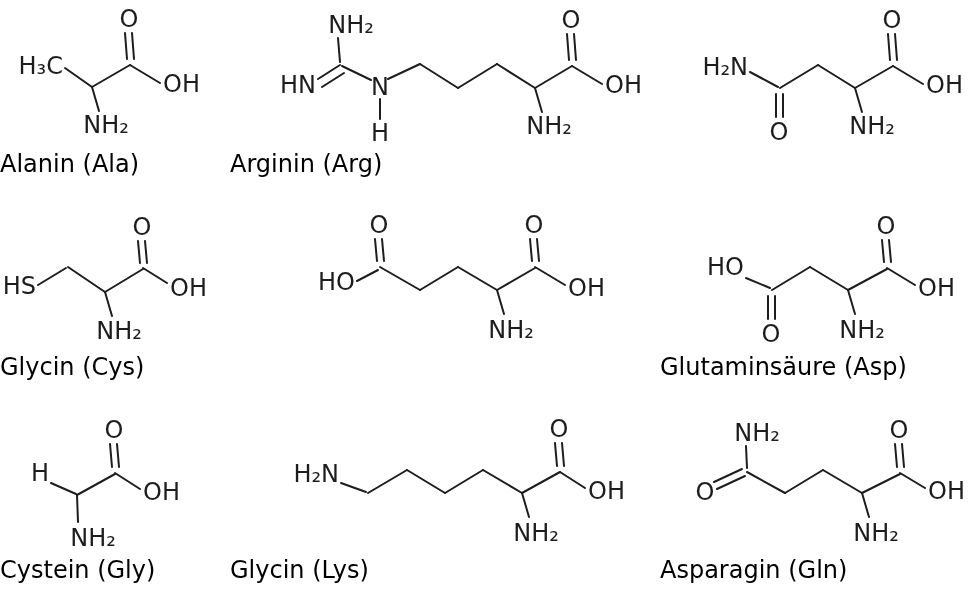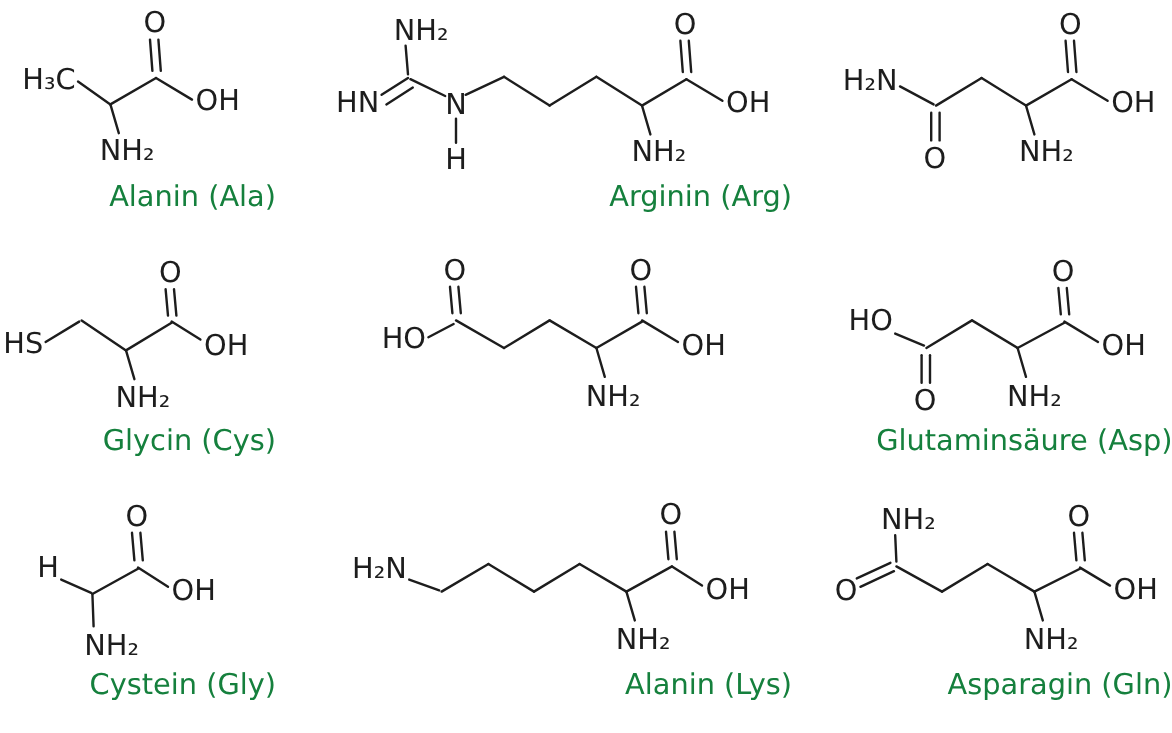--- a/index.html
+++ b/index.html
@@ -17,25 +17,25 @@
   }
   .mol { margin: 0; padding: 0; display: flex; flex-direction: column; }
   .mol-svg { display: block; flex: 0 0 auto; }
   .bond { stroke: #1d1d1d; stroke-width: 2; stroke-linecap: round; fill: none; }
   .atom {
     font-family: "DejaVu Sans", "Liberation Sans", sans-serif;
     font-size: 24px;
     fill: #1d1d1d;
   }
   .mol-name {
-    text-align: right;
+    text-align: left;
     font-size: 24px;
     line-height: 1.1;
     padding-top: 4px;
-    color: #15803d;
+    color: #000000;
     white-space: nowrap;
   }
   .row1 .mol-name { padding-top: 6px; }
   .row3 .mol-name { padding-top: 2px; }
 </style>
 </head>
 <body>
 
 <div class="board">
 
@@ -203,21 +203,21 @@
         <line x1="327" y1="76" x2="325" y2="53"></line>
         <line x1="334" y1="76" x2="332" y2="53"></line>
         <line x1="330" y1="82" x2="355" y2="98"></line>
         <line x1="292" y1="103" x2="299" y2="127"></line>
       </g>
       <text class="atom" x="109" y="92" text-anchor="end">H₂N</text>
       <text class="atom" x="329" y="47" text-anchor="middle">O</text>
       <text class="atom" x="358" y="109" text-anchor="start">OH</text>
       <text class="atom" x="306" y="151" text-anchor="middle">NH₂</text>
     </svg>
-    <figcaption class="mol-name">Alanin (Lys)</figcaption>
+    <figcaption class="mol-name">Glycin (Lys)</figcaption>
   </figure>
 
   <figure class="mol row3">
     <svg class="mol-svg" width="317" height="165" viewBox="0 0 317 165">
       <g class="bond">
         <line x1="86" y1="56" x2="87" y2="78"></line>
         <line x1="57" y1="99" x2="85" y2="86"></line>
         <line x1="54" y1="92" x2="82" y2="79"></line>
         <line x1="87" y1="82" x2="125" y2="103"></line>
         <line x1="125" y1="103" x2="163" y2="80"></line>

